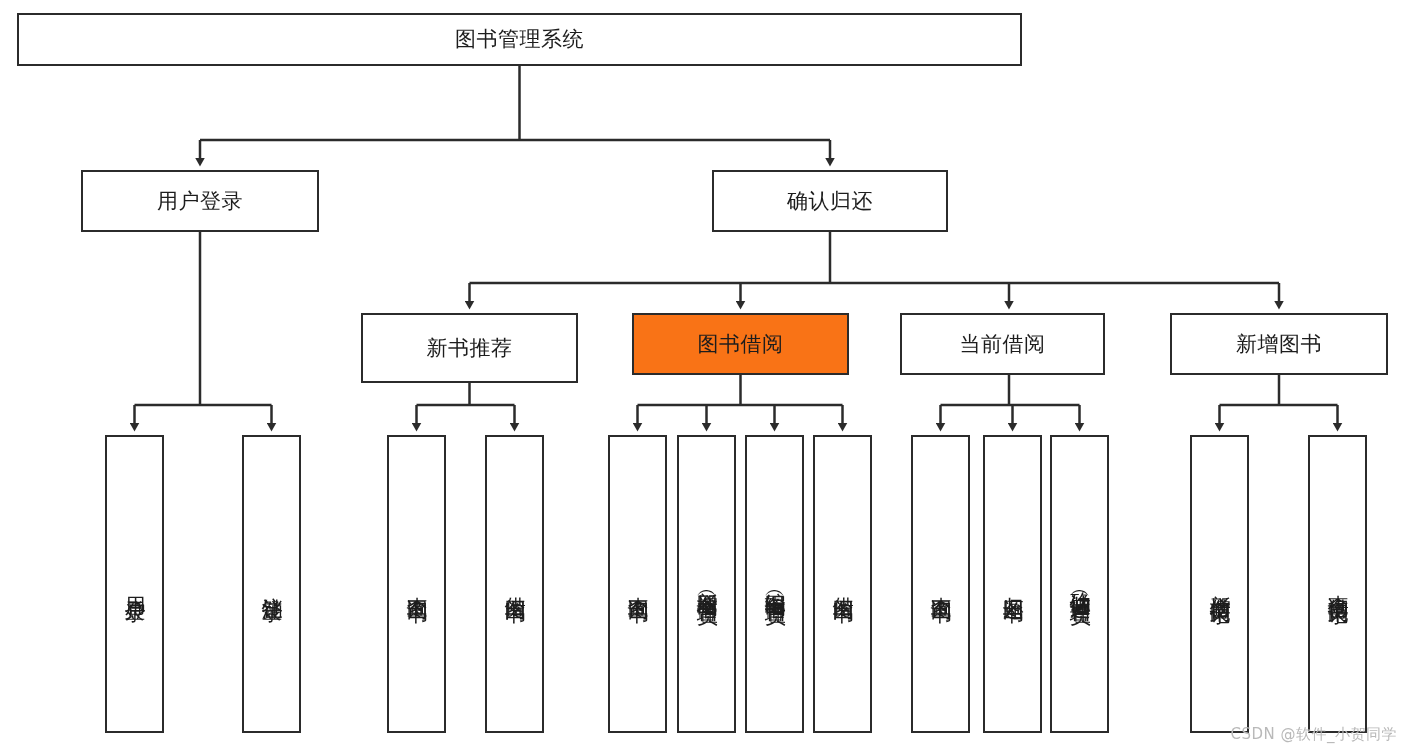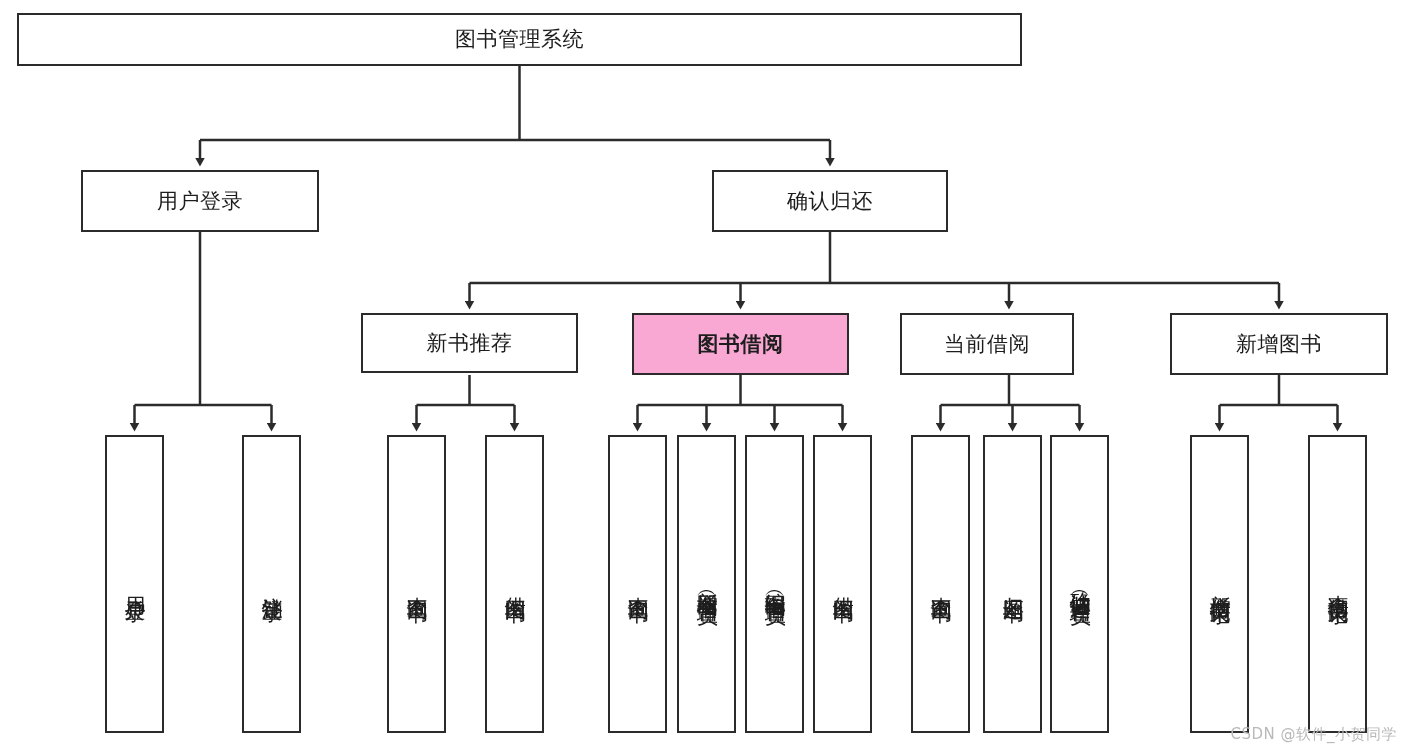--- a/index.html
+++ b/index.html
@@ -125,27 +125,27 @@
   <div id="nodes-layer">
       <div class="node horiz" style="left: 17px; top: 13px; width: 1005px; height: 53px; border-color: rgb(43, 43, 43); background: rgb(255, 255, 255);">
         <span class="node-label" style="color: rgb(29, 29, 29);">图书管理系统</span>
       </div>
       <div class="node horiz" style="left: 81px; top: 170px; width: 238px; height: 62px; border-color: rgb(43, 43, 43); background: rgb(255, 255, 255);">
         <span class="node-label" style="color: rgb(29, 29, 29);">用户登录</span>
       </div>
       <div class="node horiz" style="left: 712px; top: 170px; width: 236px; height: 62px; border-color: rgb(43, 43, 43); background: rgb(255, 255, 255);">
         <span class="node-label" style="color: rgb(29, 29, 29);">确认归还</span>
       </div>
-      <div class="node horiz" style="left: 361px; top: 313px; width: 217px; height: 60px; border-color: rgb(43, 43, 43); background: rgb(255, 255, 255);">
+      <div class="node horiz" style="left: 361px; top: 313px; width: 217px; height: 70px; border-color: rgb(43, 43, 43); background: rgb(255, 255, 255);">
         <span class="node-label" style="color: rgb(29, 29, 29);">新书推荐</span>
       </div>
-      <div class="node horiz" style="left: 632px; top: 313px; width: 217px; height: 62px; border-color: rgb(43, 43, 43); background: #f9a8d4; font-weight: bold;">
+      <div class="node horiz" style="left: 632px; top: 313px; width: 217px; height: 62px; border-color: rgb(43, 43, 43); background: #f97316;">
         <span class="node-label" style="color: rgb(29, 29, 29);">图书借阅</span>
       </div>
-      <div class="node horiz" style="left: 900px; top: 313px; width: 174px; height: 62px; border-color: rgb(43, 43, 43); background: rgb(255, 255, 255);">
+      <div class="node horiz" style="left: 900px; top: 313px; width: 205px; height: 62px; border-color: rgb(43, 43, 43); background: rgb(255, 255, 255);">
         <span class="node-label" style="color: rgb(29, 29, 29);">当前借阅</span>
       </div>
       <div class="node horiz" style="left: 1170px; top: 313px; width: 218px; height: 62px; border-color: rgb(43, 43, 43); background: rgb(255, 255, 255);">
         <span class="node-label" style="color: rgb(29, 29, 29);">新增图书</span>
       </div>
       <div class="node vert" style="left: 105px; top: 435px; width: 59px; height: 298px; border-color: rgb(43, 43, 43); background: rgb(255, 255, 255);">
         <span class="node-label" style="color: rgb(29, 29, 29);">用户登录</span>
       </div>
       <div class="node vert" style="left: 242px; top: 435px; width: 59px; height: 298px; border-color: rgb(43, 43, 43); background: rgb(255, 255, 255);">
         <span class="node-label" style="color: rgb(29, 29, 29);">注销登录</span>

